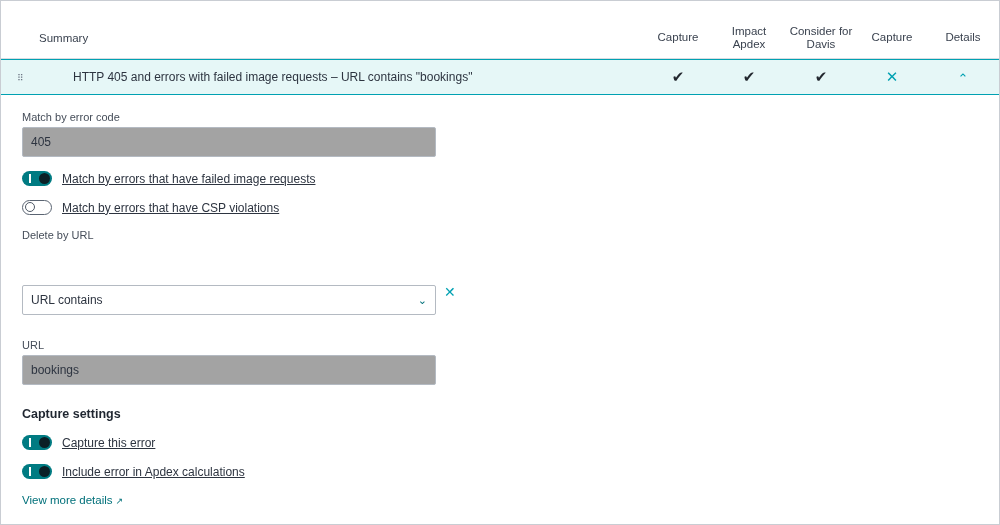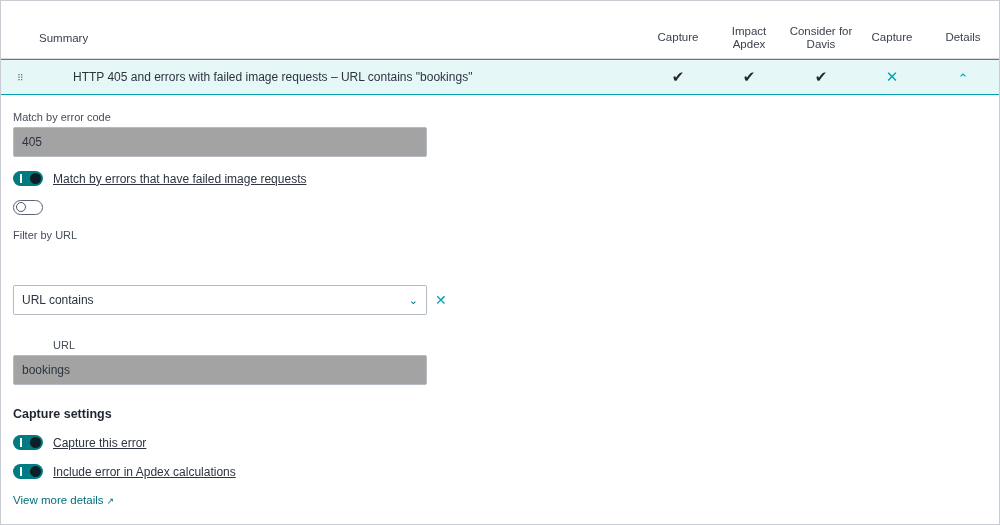--- a/index.html
+++ b/index.html
@@ -96,21 +96,21 @@
     font-size: 15px;
   }
   .cell .chev {
     color: #00a1b2;
     font-size: 13px;
     display: inline-block;
   }
 
   
   .panel {
-    padding: 16px 0 0 12px;
+    padding: 16px 0 0 21px;
   }
   .field-label {
     font-size: 11px;
     color: #454d59;
     margin-bottom: 4px;
   }
   .text-input {
     width: 396px;
     height: 22px;
     border: 1px solid #b4bac2;
@@ -185,21 +185,21 @@
   .section-title {
     font-size: 12.5px;
     font-weight: bold;
     color: #1f2630;
     margin: 22px 0 12px 0;
   }
 
   
   .select-wrap {
     display: flex;
-    align-items: center;
+    align-items: flex-start;
     margin-top: 44px;
   }
   .select {
     width: 396px;
     height: 22px;
     border: 1px solid #b4bac2;
     border-radius: 2px;
     background: #fff;
     font-size: 12px;
     color: #2d3440;
@@ -227,21 +227,21 @@
     color: #00707a;
     font-size: 11.5px;
     text-decoration: none;
     cursor: pointer;
   }
   .link .ext {
     font-size: 9px;
     margin-left: 3px;
   }
   .link-row { margin-top: 14px; }
-  .mt10 { margin-top: 10px; margin-left: 40px; }
+  .mt10 { margin-top: 10px; }
 </style>
 </head>
 <body>
 
 <div class="screen">
 
   <div class="table-header">
     <div class="th-summary">Summary</div>
     <div class="th-col">Capture</div>
     <div class="th-col wide">
@@ -280,24 +280,25 @@
           <span class="bar"></span>
           <span class="knob"></span>
         </span>
       <span class="toggle-label">Match by errors that have failed image requests</span>
     </div>
 
     <div class="toggle-row">
       <span class="switch off">
           <span class="knob"></span>
         </span>
-    </div>
-
-
-    <div class="field-label">Filter by URL</div>
+      <span class="toggle-label">Match by errors that have CSP violations</span>
+    </div>
+
+
+    <div class="field-label">Delete by URL</div>
     <div class="select-wrap">
       <div class="select">
         <span>URL contains</span>
         <span class="caret">⌄</span>
       </div>
       <span class="clear-x">✕</span>
     </div>
 
     <div class="gap-14"></div>
 

